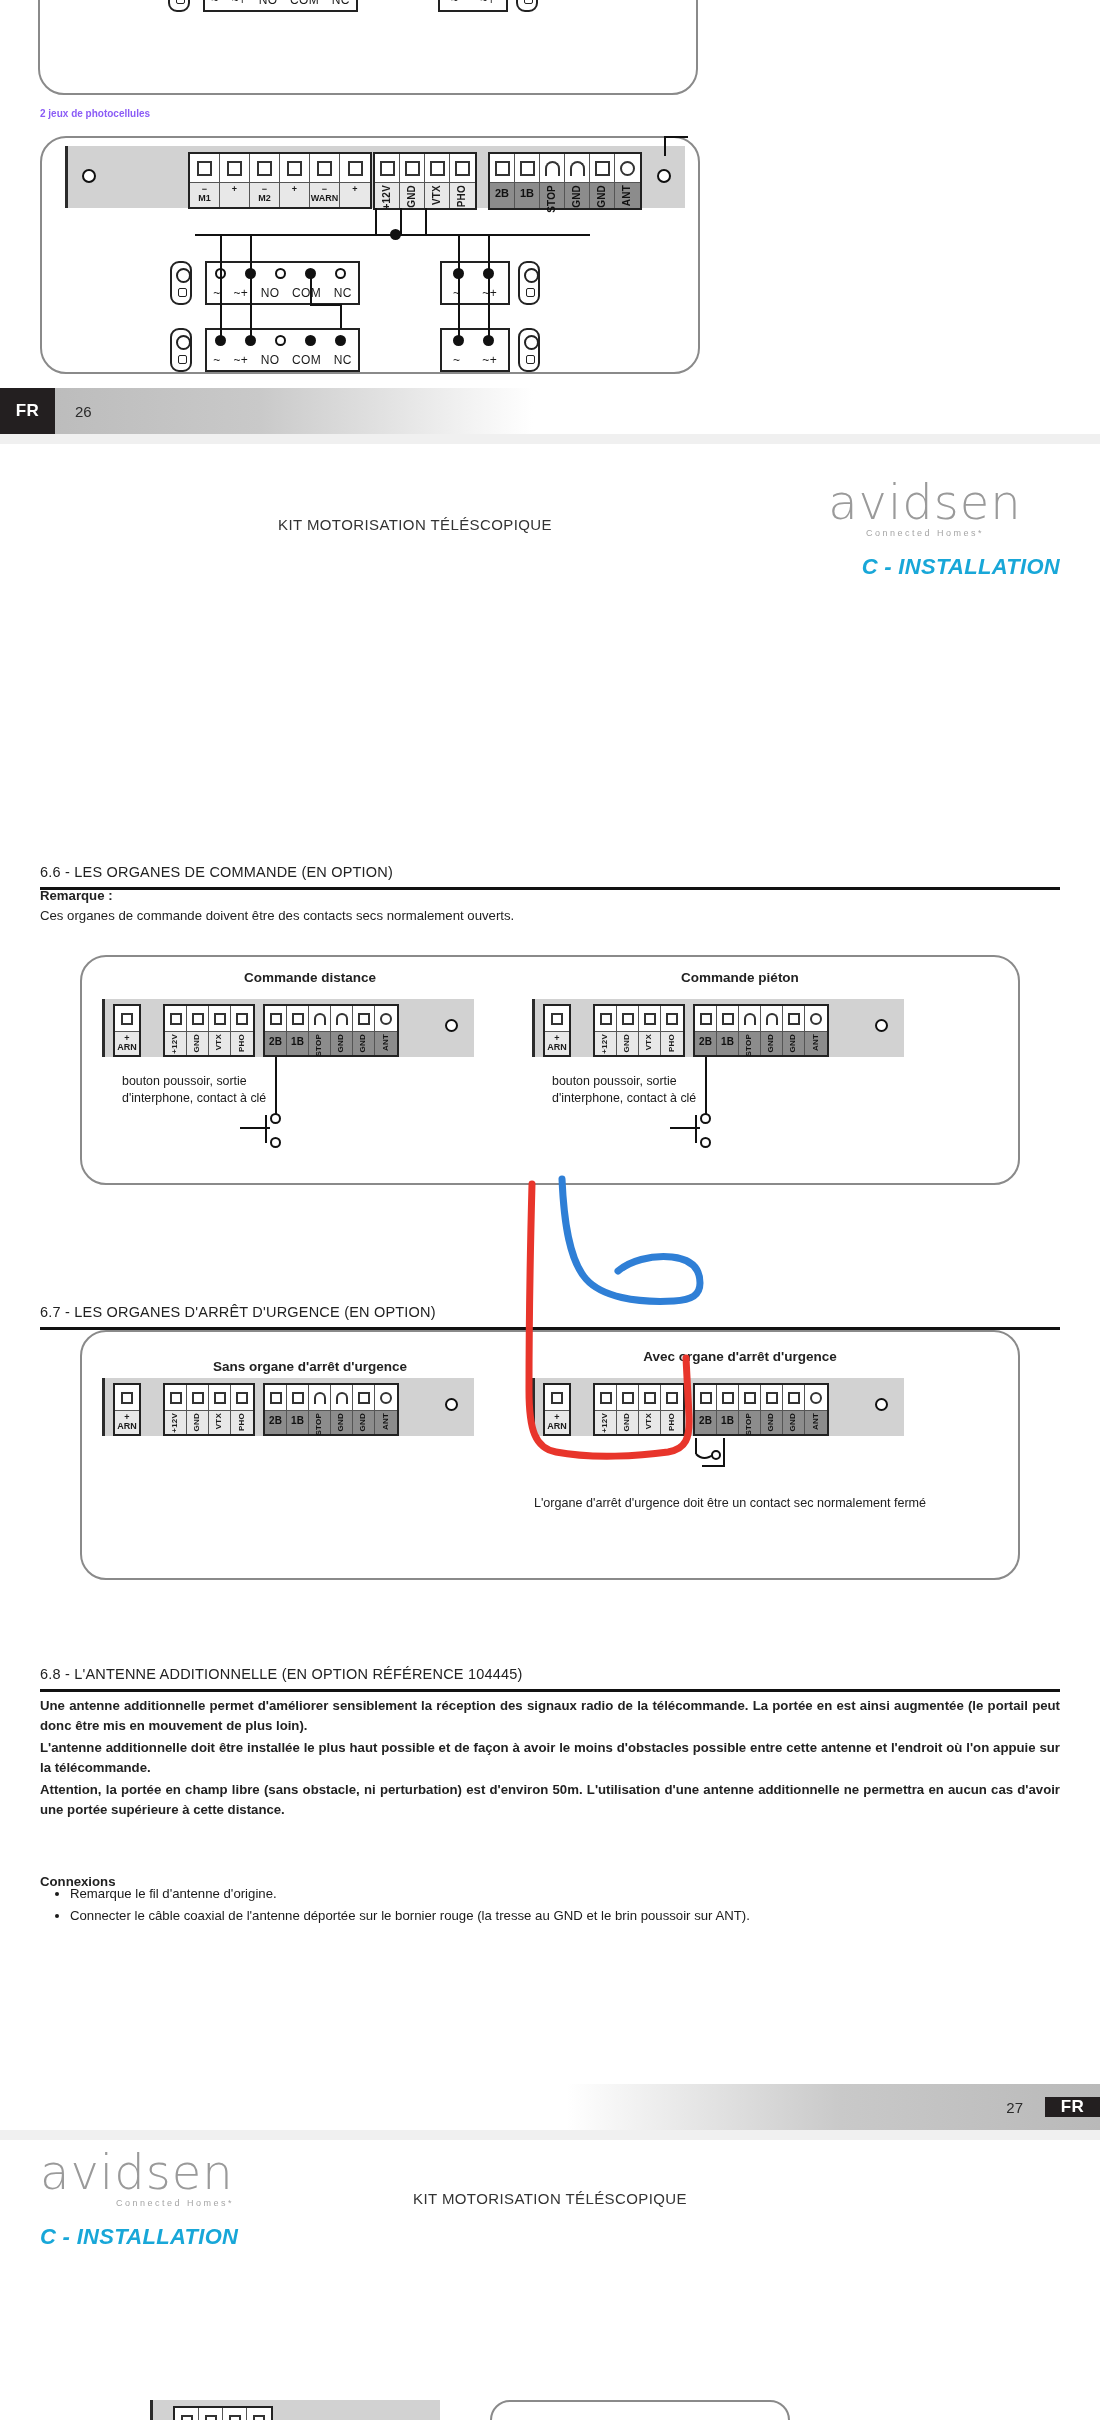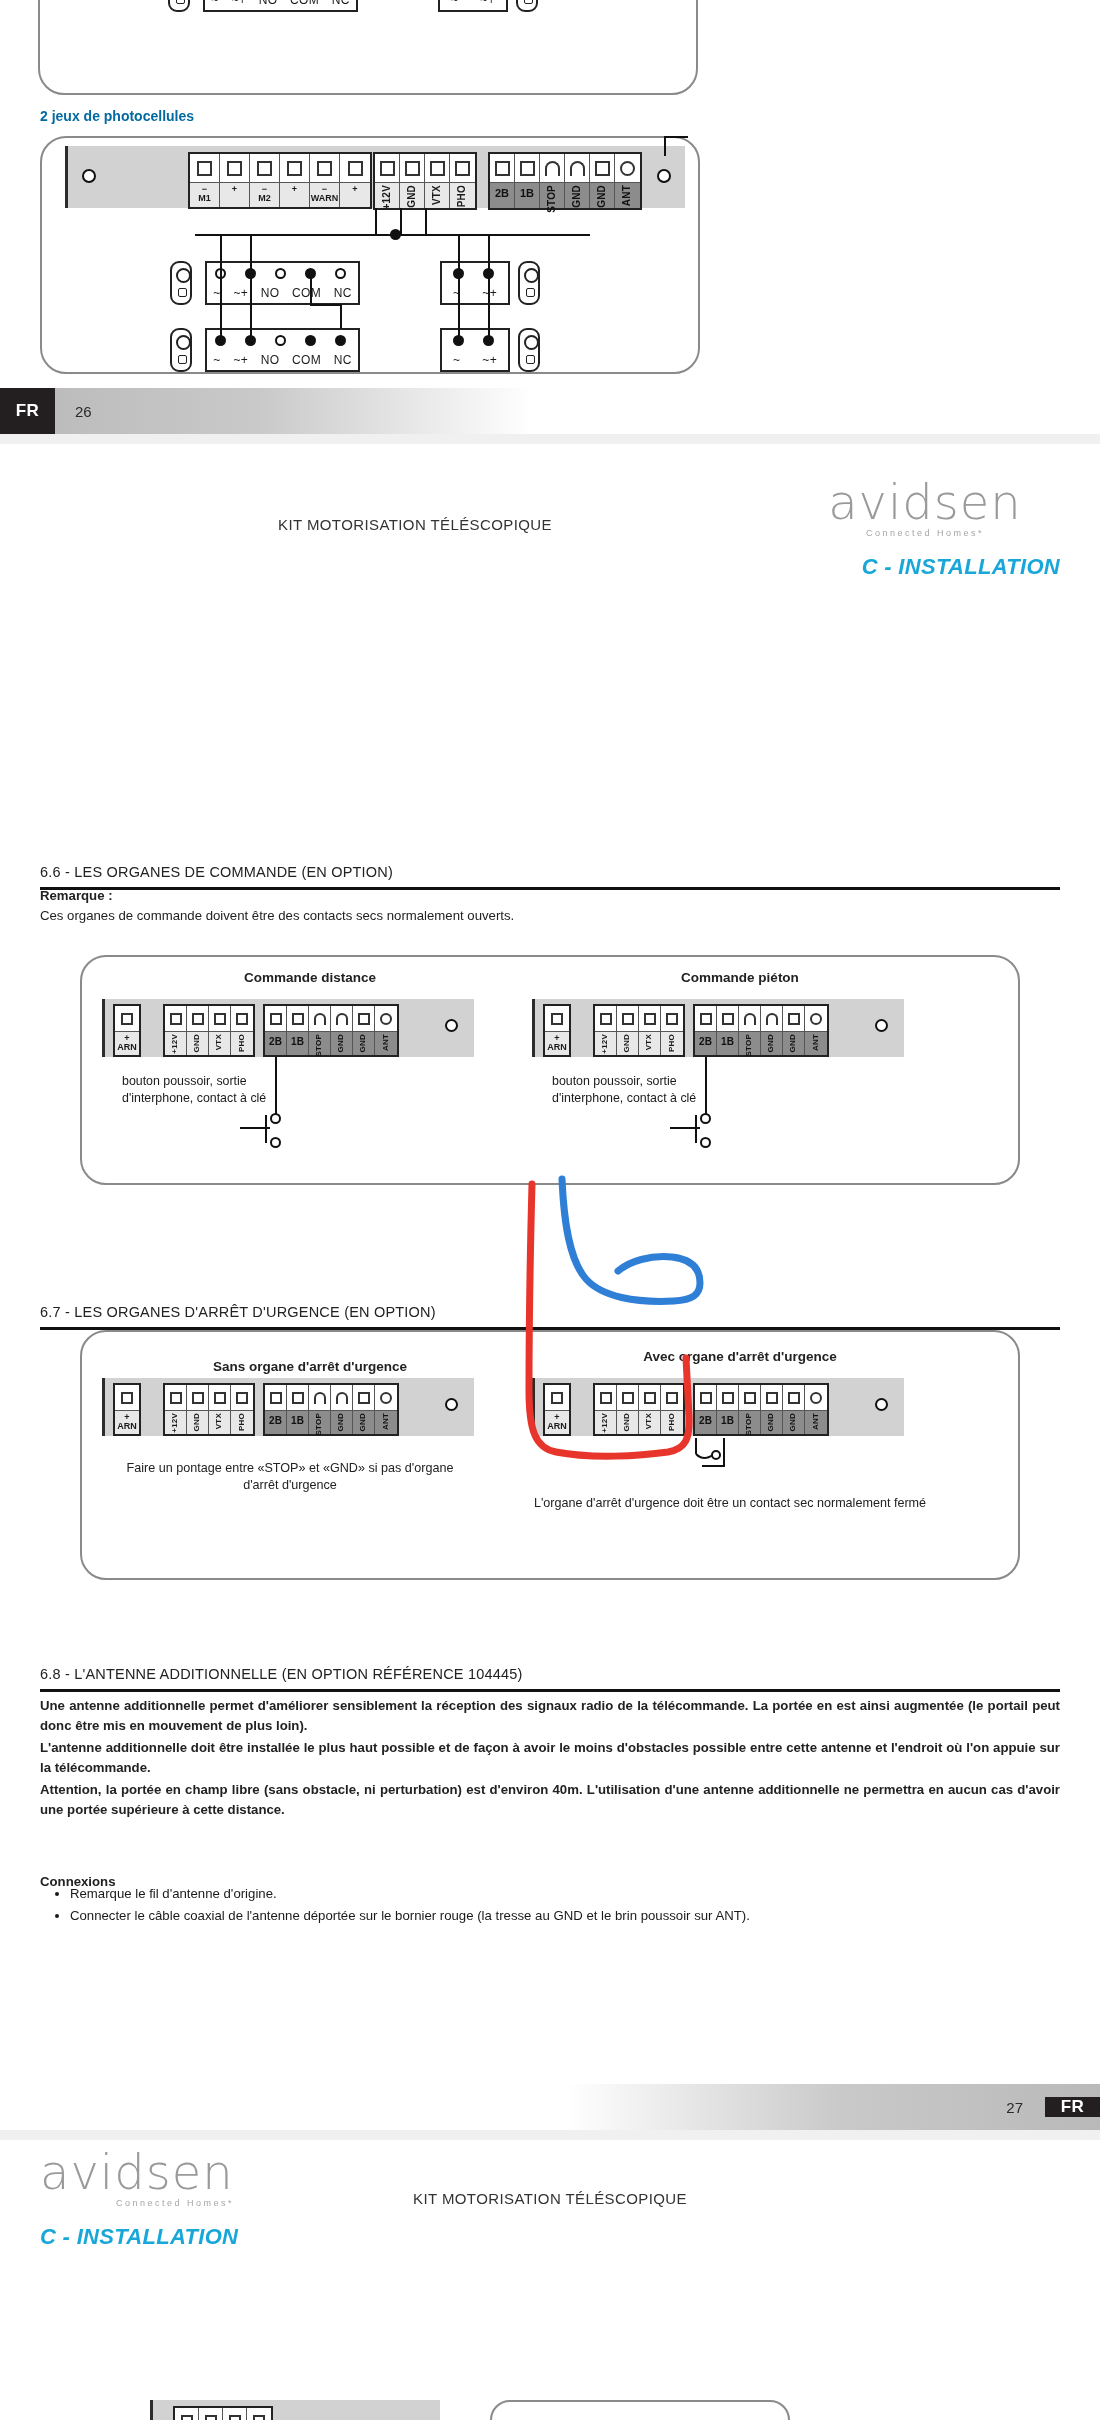--- a/index.html
+++ b/index.html
@@ -180,21 +180,21 @@
     </div>
 
     <div class="pc-block" style="left:400px;top:38px;width:70px;">
       <span>~</span>
       <span>~+</span>
     </div>
 
     <div class="photocell" style="left:478px;top:38px;"></div>
   </div>
 
-  <div style="position:absolute;left:40px;top:108px;font-size:14px;font-weight:bold;color:#0369a1;">2 jeux de photocellules</div>
+  <div style="position:absolute;left:40px;top:108px;font-size:10px;font-weight:bold;color:#8b5cf6;">2 jeux de photocellules</div>
 
   <div style="position:absolute;left:40px;top:136px;width:660px;height:238px;">
     <div class="rbox" style="width:660px;height:238px;"></div>
 
     <div class="board" style="position:absolute;left:25px;top:10px;width:620px;height:62px;">
       <div class="ring" style="left:14px;top:23px;width:14px;height:14px;"></div>
 
       <div class="term-group" style="position:absolute;left:120px;top:6px;">
         <div class="term">
             <div class="hole"></div>
@@ -531,21 +531,20 @@
             <div class="hole" style="width:12px;height:12px;"></div>
             <div class="lbl" style="height:24px;"><span class="vlab" style="font-size:8px;">GND</span></div>
           </div>
         <div class="term" style="width:22px;">
             <div class="hole" style="width:12px;height:12px;border-radius:50%;"></div>
             <div class="lbl" style="height:24px;"><span class="vlab" style="font-size:8px;">ANT</span></div>
           </div>
       </div>
       <div class="ring" style="right:16px;top:20px;width:13px;height:13px;"></div>
     </div>
-    <div class="cap" style="position:absolute;left:30px;top:130px;width:360px;">Faire un pontage entre «STOP» et «GND» si pas d'organe d'arrêt d'urgence</div>
 
     <div class="board" style="position:absolute;left:452px;top:48px;width:372px;height:58px;">
       <div class="term-group" style="position:absolute;left:8px;top:5px;">
         <div class="term" style="width:24px;">
             <div class="hole" style="width:12px;height:12px;"></div>
             <div class="lbl" style="height:24px;font-size:9px;"><span>+</span><br><span>ARN</span></div>
           </div>
       </div>
       <div class="term-group" style="position:absolute;left:58px;top:5px;">
         <div class="term" style="width:22px;">
@@ -597,21 +596,21 @@
       <path d="M8 4 L8 20 M8 20 Q16 28 26 20" stroke="#111" stroke-width="2" fill="none"></path>
       <circle cx="28" cy="21" r="4" stroke="#111" stroke-width="2" fill="#fff"></circle>
       <path d="M36 4 L36 32 L14 32" stroke="#111" stroke-width="2" fill="none"></path>
     </svg>
     <div class="cap" style="position:absolute;left:450px;top:165px;width:400px;">L'organe d'arrêt d'urgence doit être un contact sec normalement fermé</div>
   </div>
 
   <div class="sec-head" style="position:absolute;top:1640px;width:1020px;">6.8 - L'ANTENNE ADDITIONNELLE (EN OPTION RÉFÉRENCE 104445)</div>
   <div class="para just" style="position:absolute;top:1682px;width:1020px;">Une antenne additionnelle permet d'améliorer sensiblement la réception des signaux radio de la télécommande. La portée en est ainsi augmentée (le portail peut donc être mis en mouvement de plus loin).</div>
   <div class="para just" style="position:absolute;top:1724px;width:1020px;">L'antenne additionnelle doit être installée le plus haut possible et de façon à avoir le moins d'obstacles possible entre cette antenne et l'endroit où l'on appuie sur la télécommande.</div>
-  <div class="para just" style="position:absolute;top:1766px;width:1020px;">Attention, la portée en champ libre (sans obstacle, ni perturbation) est d'environ 40m. L'utilisation d'une antenne additionnelle ne permettra en aucun cas d'avoir une portée supérieure à cette distance.</div>
+  <div class="para just" style="position:absolute;top:1766px;width:1020px;">Attention, la portée en champ libre (sans obstacle, ni perturbation) est d'environ 50m. L'utilisation d'une antenne additionnelle ne permettra en aucun cas d'avoir une portée supérieure à cette distance.</div>
 
   <div class="para" style="position:absolute;top:1858px;font-weight:bold;">Connexions</div>
   <ul class="bullets" style="position:absolute;top:1878px;width:1000px;padding-left:14px;">
     <li>Remarque le fil d'antenne d'origine.</li>
     <li>Connecter le câble coaxial de l'antenne déportée sur le bornier rouge (la tresse au GND et le brin poussoir sur ANT).</li>
   </ul>
 
   <svg class="ink" style="left:500px;top:1180px;" width="230" height="360" viewBox="0 0 230 360">
     <path d="M32 4 C30 80 29 150 29 210 C29 250 35 268 56 272 C92 279 140 276 168 272 C186 269 190 258 189 236 C188 214 187 196 186 178" stroke="#e8352b" stroke-width="7" fill="none" stroke-linecap="round" stroke-linejoin="round"></path>
   </svg>

